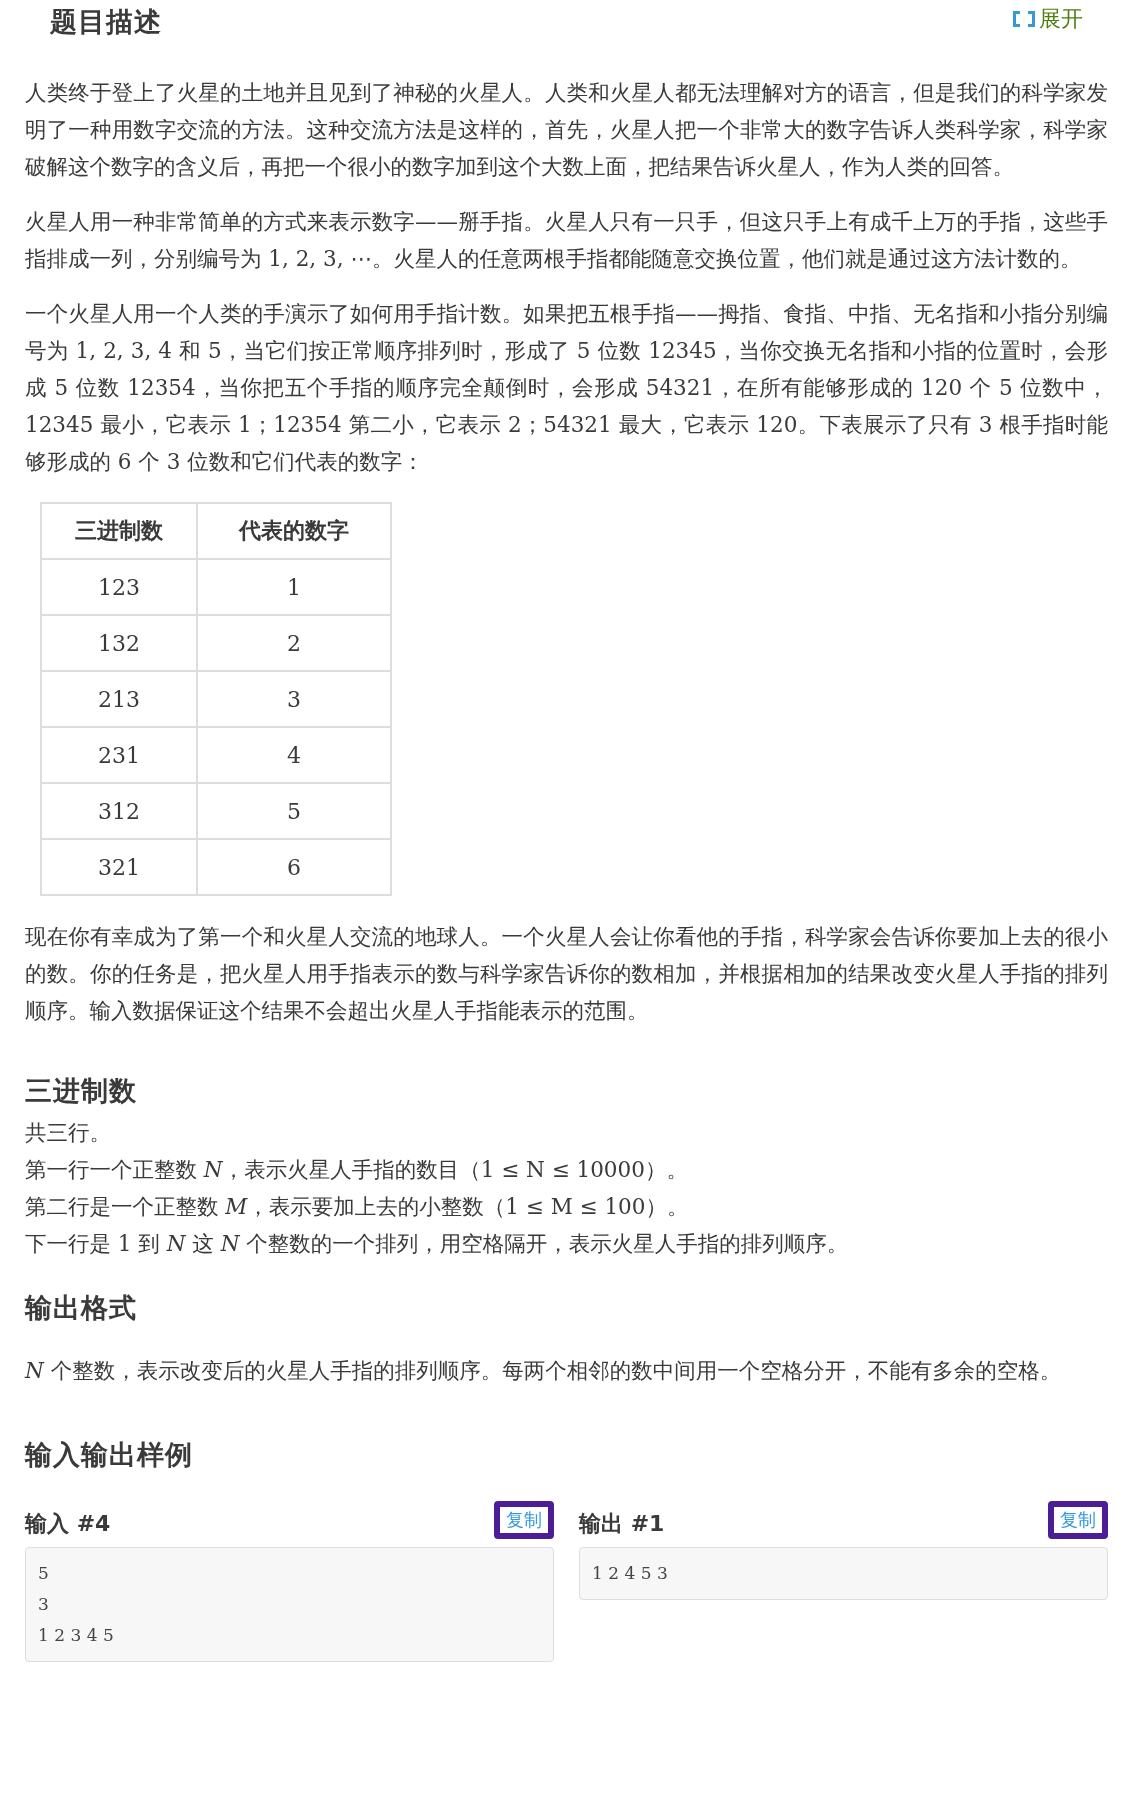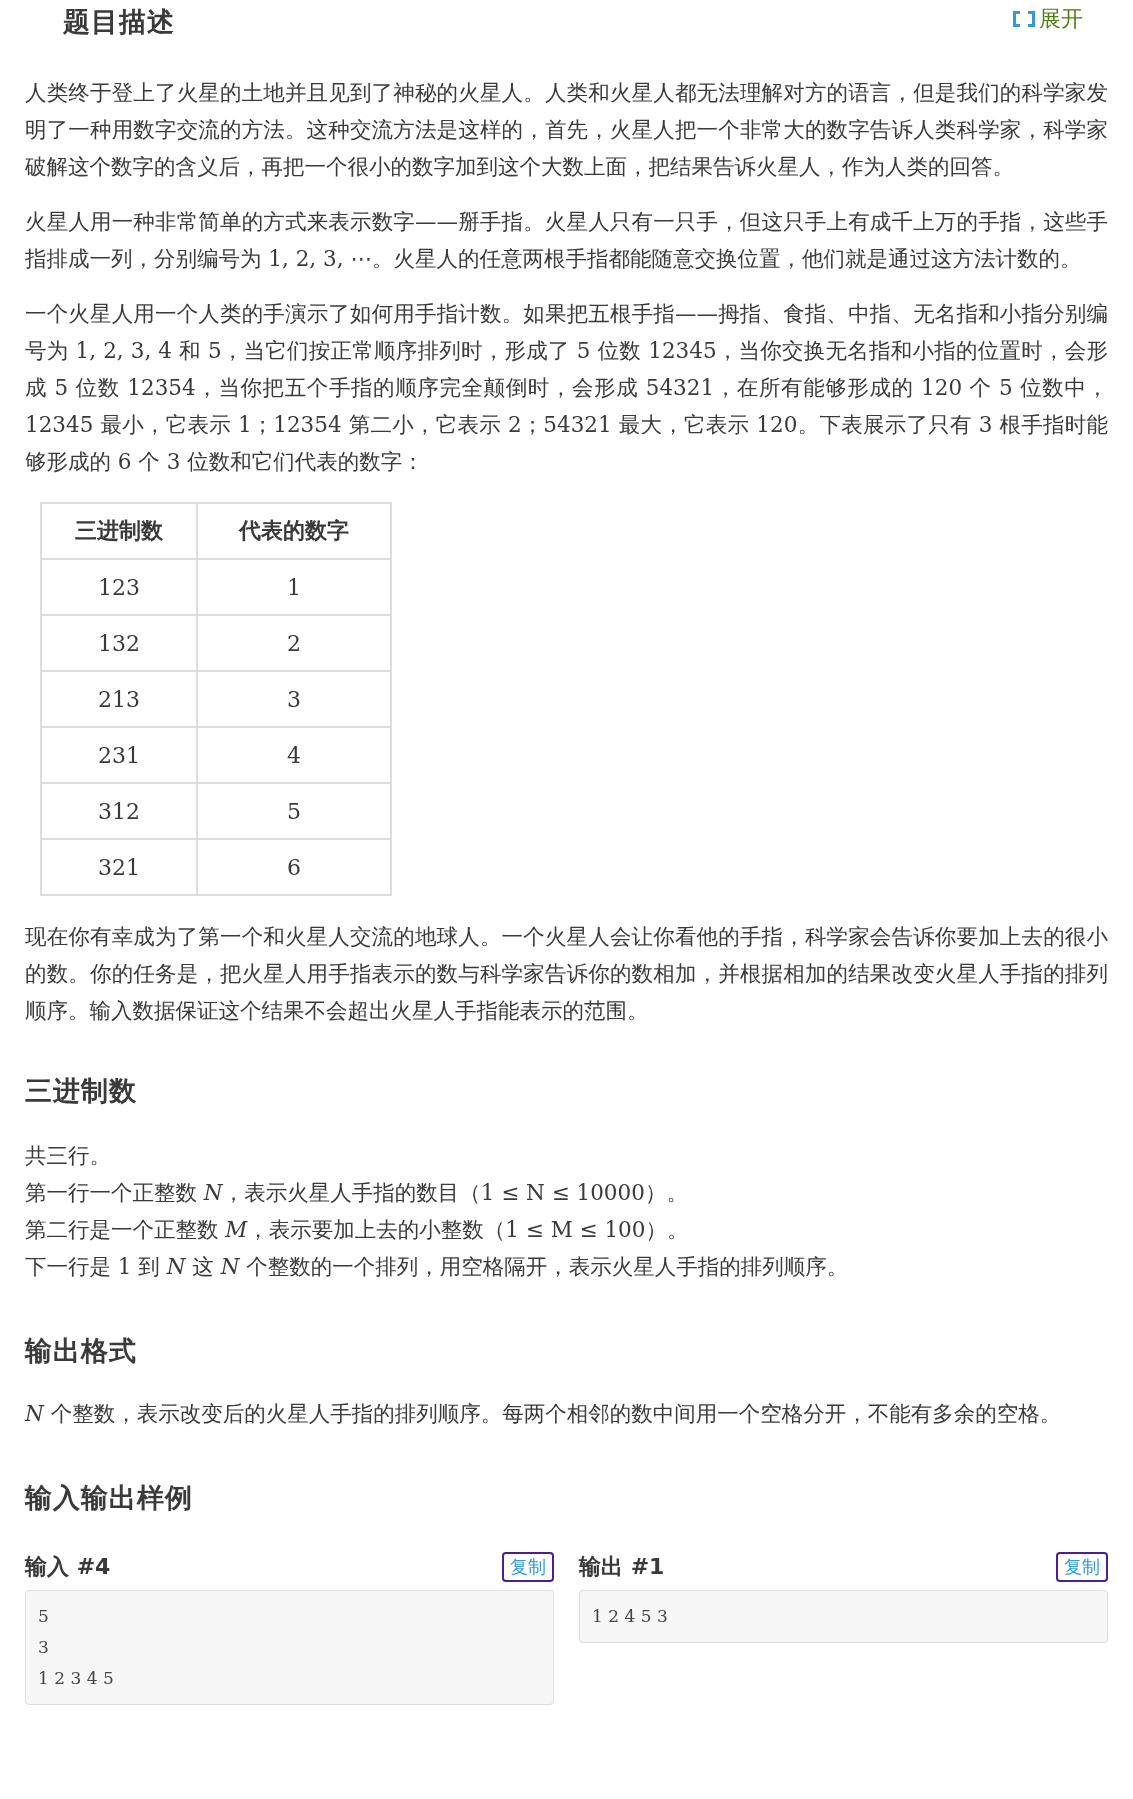--- a/index.html
+++ b/index.html
@@ -11,21 +11,21 @@
   }
   .page { position: relative; width: 1133px; padding: 0 25px; }
 
   .top-bar { position: relative; height: 44px; }
   .section-title {
     font-size: 27px;
     font-weight: bold;
     color: #3a3a3a;
     letter-spacing: 1px;
   }
-  .top-bar .section-title { position: absolute; left: 38px; top: 4px; }
+  .top-bar .section-title { position: absolute; left: 25px; top: 4px; }
   .expand-btn {
     position: absolute; right: 25px; top: 4px;
     display: flex; align-items: center; gap: 4px;
     color: #4d7c0f; font-size: 22px; cursor: pointer;
   }
   .expand-icon { width: 22px; height: 18px; position: relative; display: inline-block; }
   .expand-icon span {
     position: absolute; width: 7px; height: 16px; top: 1px;
     border: 3px solid #3498db;
   }
@@ -51,29 +51,29 @@
   table.demo th, table.demo td {
     border: 2px solid #dddddd;
     text-align: center;
     height: 56px;
   }
   table.demo th { font-weight: bold; font-size: 22px; width: 156px; color: #3a3a3a; }
   table.demo th:nth-child(2) { width: 194px; }
   table.demo td { font-family: "DejaVu Serif", "Liberation Serif", serif; color: #3a3a3a; }
 
   h2.section-title { margin-top: 44px; }
-  .lines { margin-top: 28px; font-size: 21.5px; line-height: 37px; }
+  .lines { margin-top: 5px; font-size: 21.5px; line-height: 37px; }
   .lines div { white-space: nowrap; }
 
   .samples { display: flex; gap: 25px; margin-top: 30px; }
   .sample { flex: 1; }
   .sample-head { display: flex; justify-content: space-between; align-items: flex-end; height: 36px; }
   .sample-title { font-size: 22px; font-weight: bold; color: #3a3a3a; padding-bottom: 0; }
   .copy-btn {
-    border: 2px solid #4c1d95; border-radius: 4px;
+    border: 6px solid #4c1d95; border-radius: 4px;
     color: #3498db; font-size: 18px; padding: 1px 6px;
     background: #ffffff; cursor: pointer; line-height: 24px;
   }
   .code-box {
     margin-top: 8px;
     background: #f7f7f7; border: 1.5px solid #dedede; border-radius: 4px;
     padding: 10px 12px;
     font-family: "DejaVu Serif", "Liberation Serif", serif;
     font-size: 17px; line-height: 31px; color: #444;
     white-space: pre;
@@ -139,21 +139,21 @@
   <p class="para" style="margin-top:22px">现在你有幸成为了第一个和火星人交流的地球人。一个火星人会让你看他的手指，科学家会告诉你要加上去的很小的数。你的任务是，把火星人用手指表示的数与科学家告诉你的数相加，并根据相加的结果改变火星人手指的排列顺序。输入数据保证这个结果不会超出火星人手指能表示的范围。</p>
 
   <h2 class="section-title">三进制数</h2>
   <div class="lines">
     <div>共三行。</div>
     <div><span>第一行一个正整数 </span><span class="math-i">N</span><span>，表示火星人手指的数目（</span><span class="math">1 ≤ N ≤ 10000</span><span>）。</span></div>
     <div><span>第二行是一个正整数 </span><span class="math-i">M</span><span>，表示要加上去的小整数（</span><span class="math">1 ≤ M ≤ 100</span><span>）。</span></div>
     <div><span>下一行是 </span><span class="math">1</span><span> 到 </span><span class="math-i">N</span><span> 这 </span><span class="math-i">N</span><span> 个整数的一个排列，用空格隔开，表示火星人手指的排列顺序。</span></div>
   </div>
 
-  <h2 class="section-title" style="margin-top:48px">输出格式</h2>
+  <h2 class="section-title" style="margin-top:28px">输出格式</h2>
   <p class="para" style="margin-top:26px"><span class="math-i">N</span><span> 个整数，表示改变后的火星人手指的排列顺序。每两个相邻的数中间用一个空格分开，不能有多余的空格。</span></p>
 
   <h2 class="section-title" style="margin-top:48px">输入输出样例</h2>
 
   <div class="samples">
     <div class="sample">
       <div class="sample-head">
         <span class="sample-title">输入 #4</span>
         <button class="copy-btn">复制</button>
       </div>

